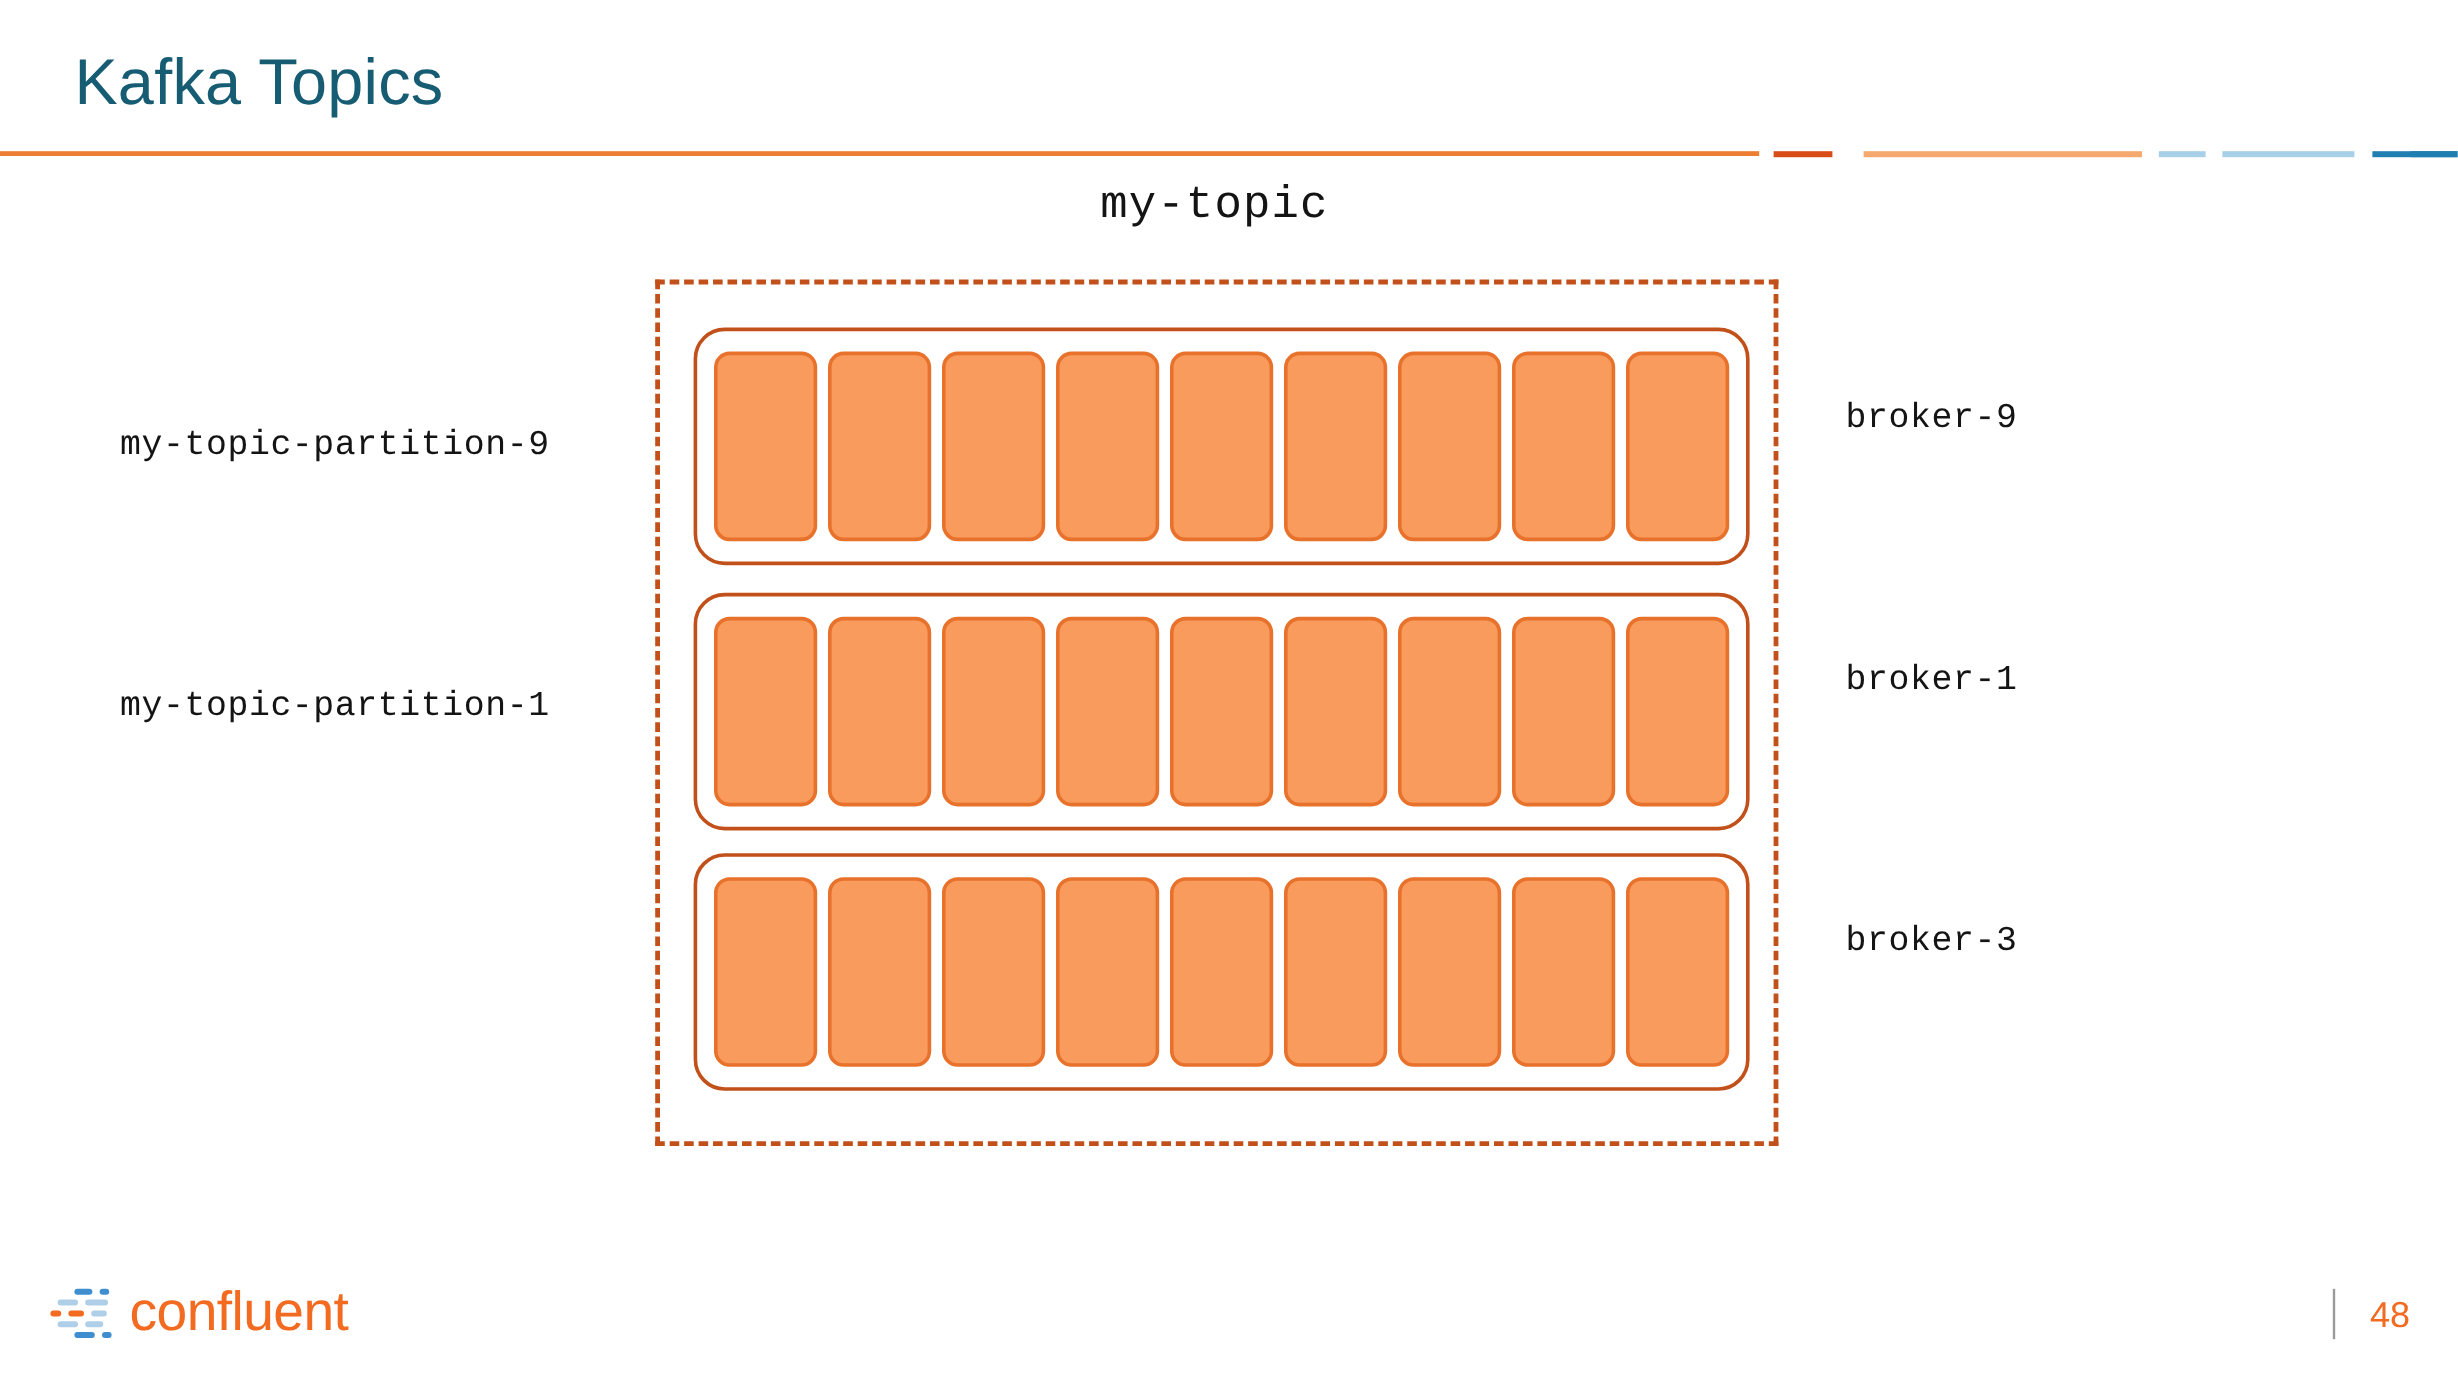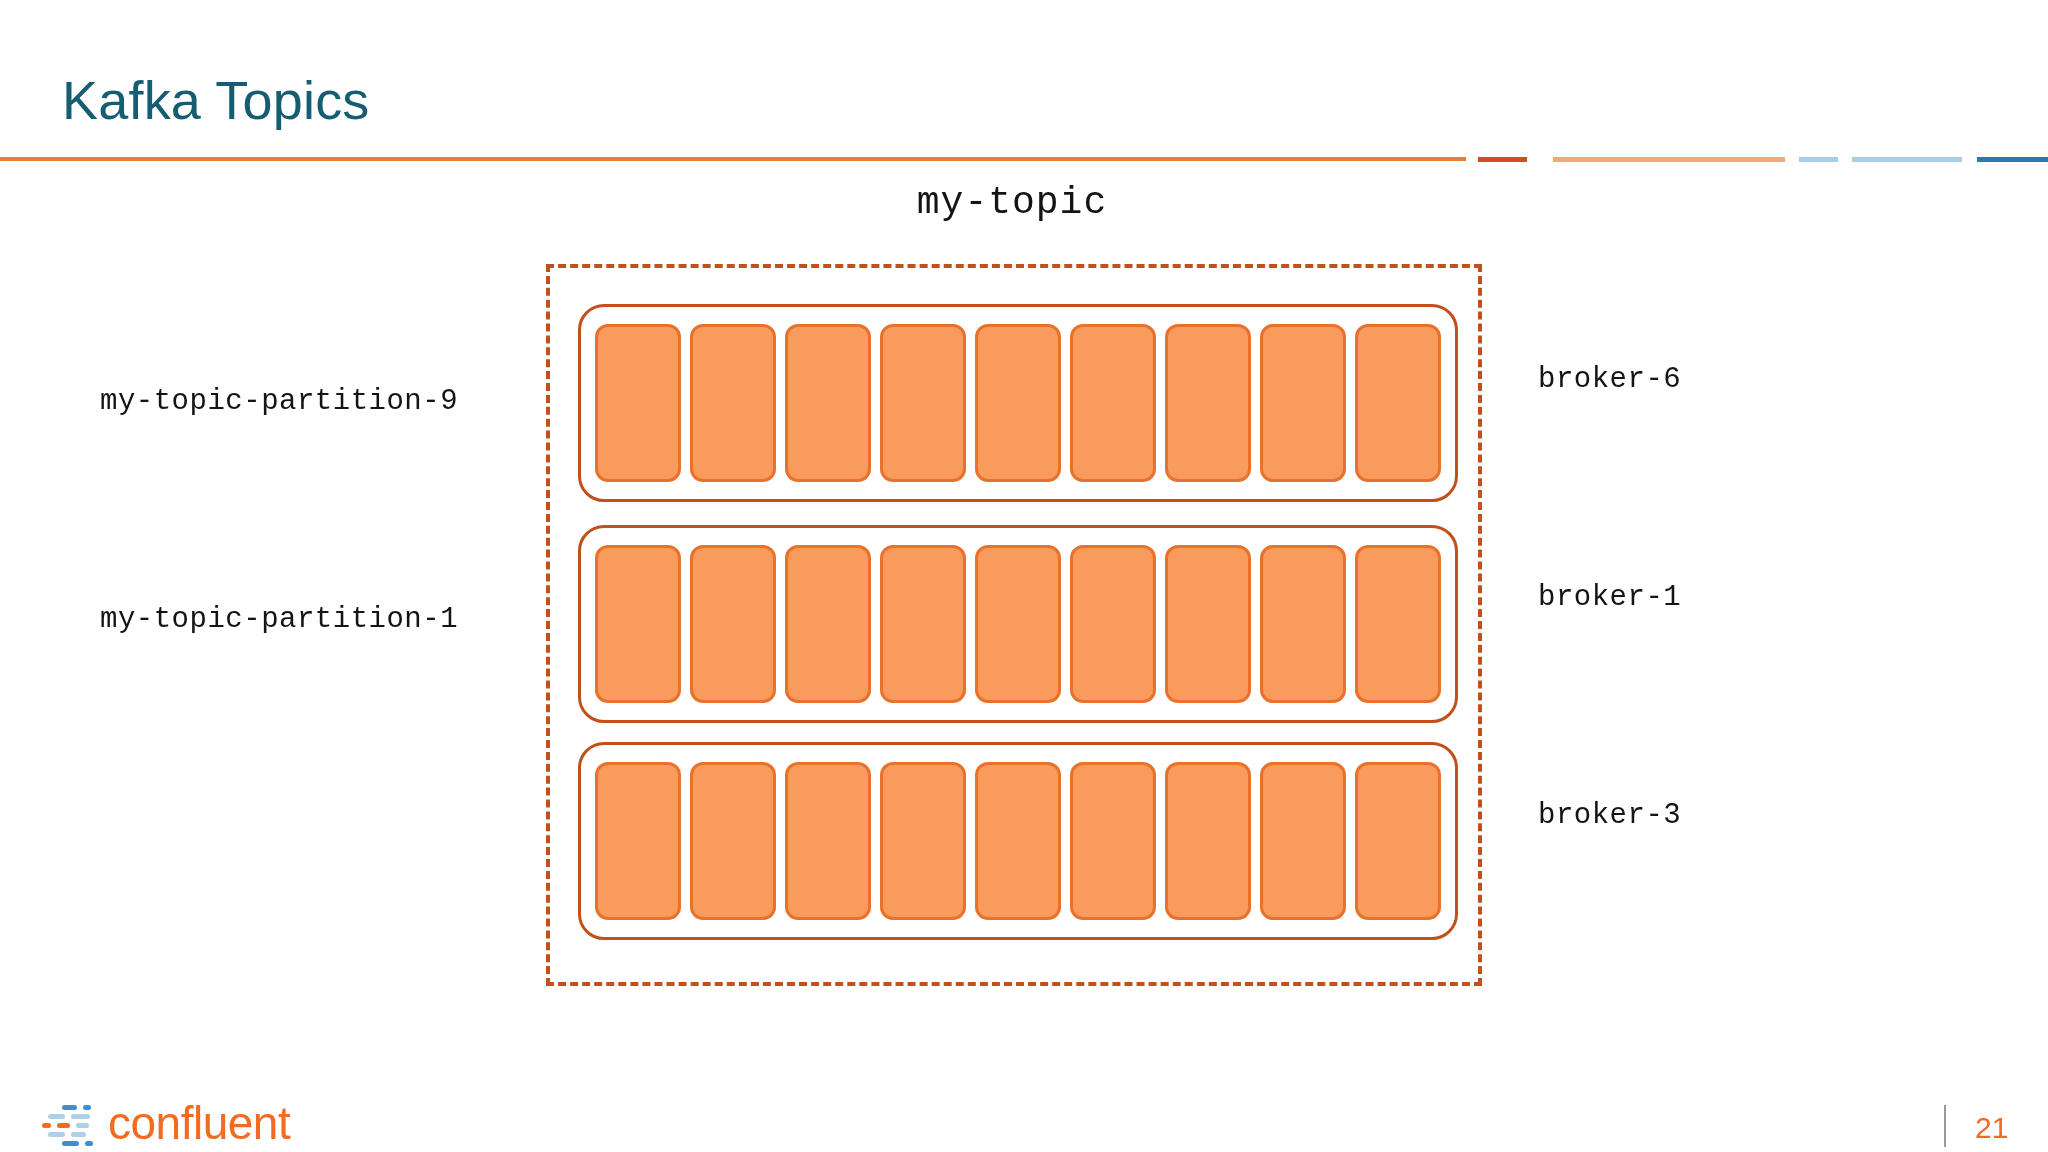--- a/index.html
+++ b/index.html
@@ -12,21 +12,20 @@
     height: 1152px;
     font-family: "Liberation Sans", sans-serif;
     overflow: hidden;
     position: relative;
   }
 
   .slide {
     position: absolute;
     inset: 0;
     background: #ffffff;
-    margin-top: 31px;
   }
 
   
   .slide-title {
     position: absolute;
     left: 62px;
     top: 38px;
     font-family: "Liberation Sans", sans-serif;
     font-size: 54px;
     font-weight: 400;
@@ -202,21 +201,21 @@
       <div class="message" style="background: rgb(248, 155, 93); border-color: rgb(232, 114, 43);"></div>
       <div class="message" style="background: rgb(248, 155, 93); border-color: rgb(232, 114, 43);"></div>
       <div class="message" style="background: rgb(248, 155, 93); border-color: rgb(232, 114, 43);"></div>
       <div class="message" style="background: rgb(248, 155, 93); border-color: rgb(232, 114, 43);"></div>
       <div class="message" style="background: rgb(248, 155, 93); border-color: rgb(232, 114, 43);"></div>
       <div class="message" style="background: rgb(248, 155, 93); border-color: rgb(232, 114, 43);"></div>
       <div class="message" style="background: rgb(248, 155, 93); border-color: rgb(232, 114, 43);"></div>
       <div class="message" style="background: rgb(248, 155, 93); border-color: rgb(232, 114, 43);"></div>
     </div>
   <div class="side-label partition-label l0">my-topic-partition-9</div>
-  <div class="side-label broker-label b0">broker-6</div>
+  <div class="side-label broker-label b0">broker-9</div>
 
   <div class="partition-row p1" id="partition-row-1" style="border-color: rgb(194, 80, 26);">
       <div class="message" style="background: rgb(248, 155, 93); border-color: rgb(232, 114, 43);"></div>
       <div class="message" style="background: rgb(248, 155, 93); border-color: rgb(232, 114, 43);"></div>
       <div class="message" style="background: rgb(248, 155, 93); border-color: rgb(232, 114, 43);"></div>
       <div class="message" style="background: rgb(248, 155, 93); border-color: rgb(232, 114, 43);"></div>
       <div class="message" style="background: rgb(248, 155, 93); border-color: rgb(232, 114, 43);"></div>
       <div class="message" style="background: rgb(248, 155, 93); border-color: rgb(232, 114, 43);"></div>
       <div class="message" style="background: rgb(248, 155, 93); border-color: rgb(232, 114, 43);"></div>
       <div class="message" style="background: rgb(248, 155, 93); border-color: rgb(232, 114, 43);"></div>
@@ -249,15 +248,15 @@
         <div class="logo-dash" style="top: 20px; left: 34px; width: 13px; background: rgb(175, 206, 232);"></div>
         <div class="logo-dash" style="top: 29px; left: 6px; width: 17px; background: rgb(175, 206, 232);"></div>
         <div class="logo-dash" style="top: 29px; left: 29px; width: 15px; background: rgb(175, 206, 232);"></div>
         <div class="logo-dash" style="top: 38px; left: 20px; width: 17px; background: rgb(63, 143, 208);"></div>
         <div class="logo-dash" style="top: 38px; left: 43px; width: 8px; background: rgb(63, 143, 208);"></div>
       </div>
     <div class="logo-wordmark">confluent</div>
   </div>
 
   <div class="footer-divider"></div>
-  <div class="page-number">21</div>
+  <div class="page-number">48</div>
 
 </div>
 
 </body></html>

